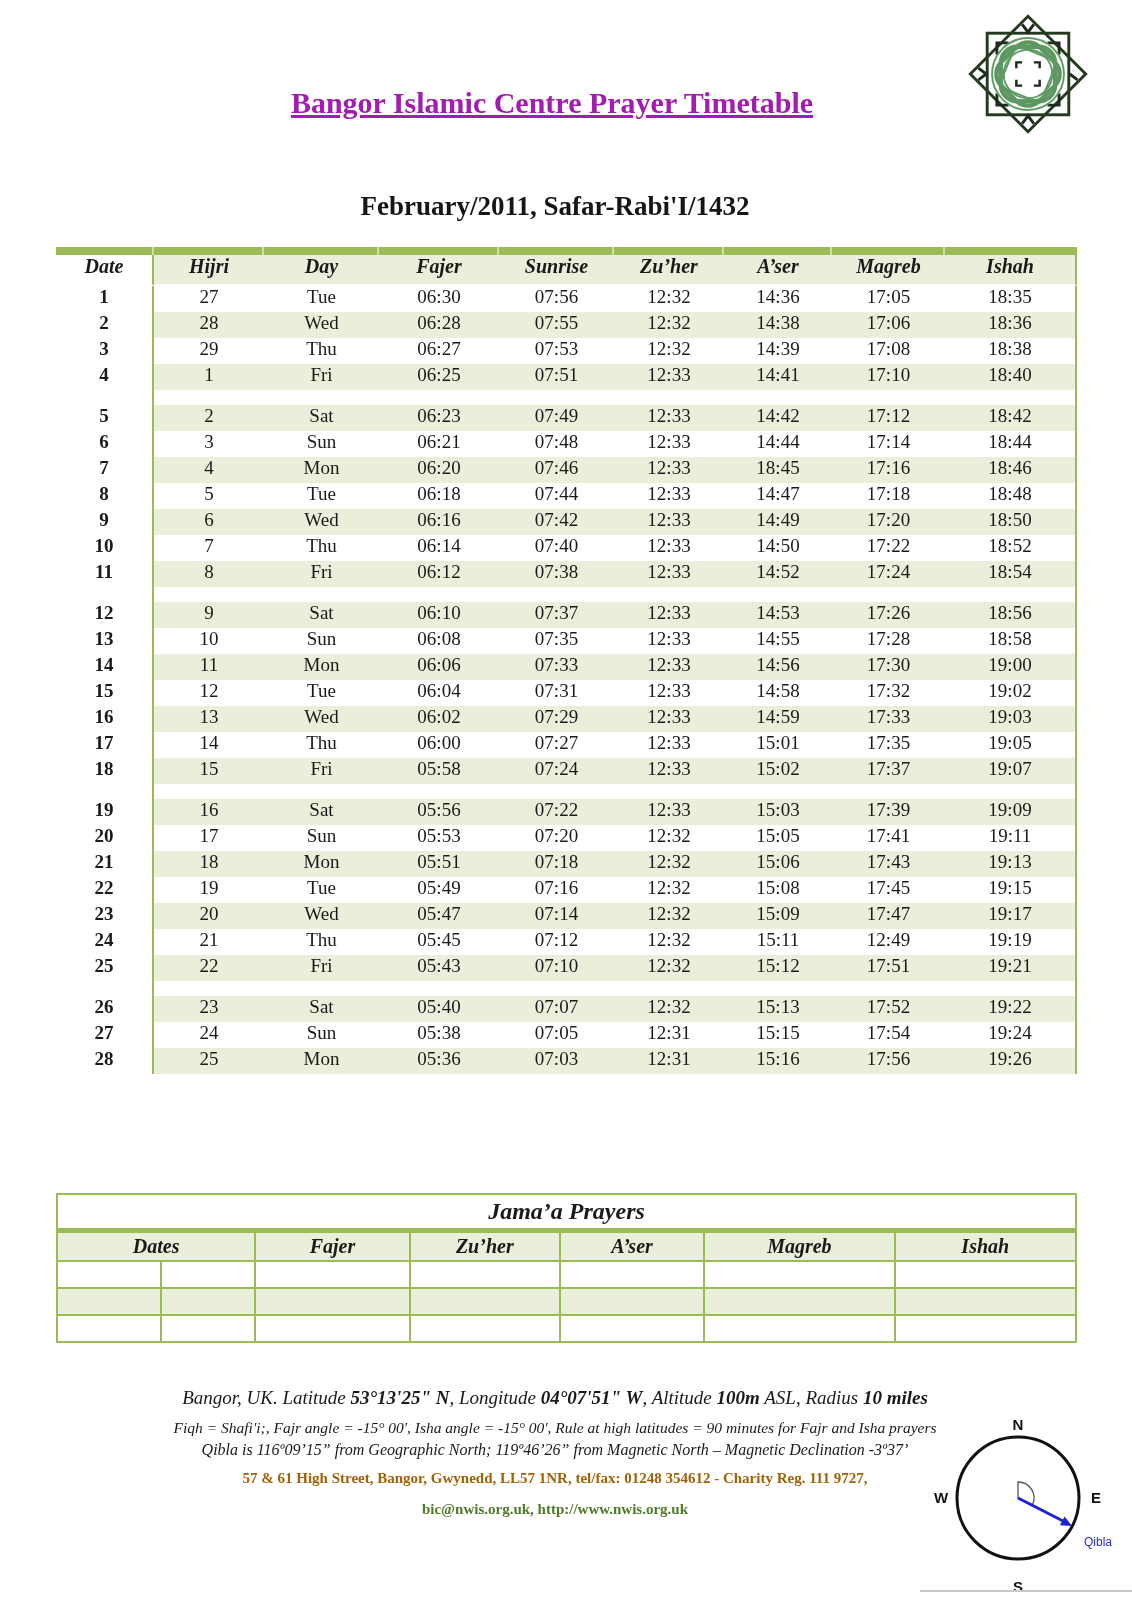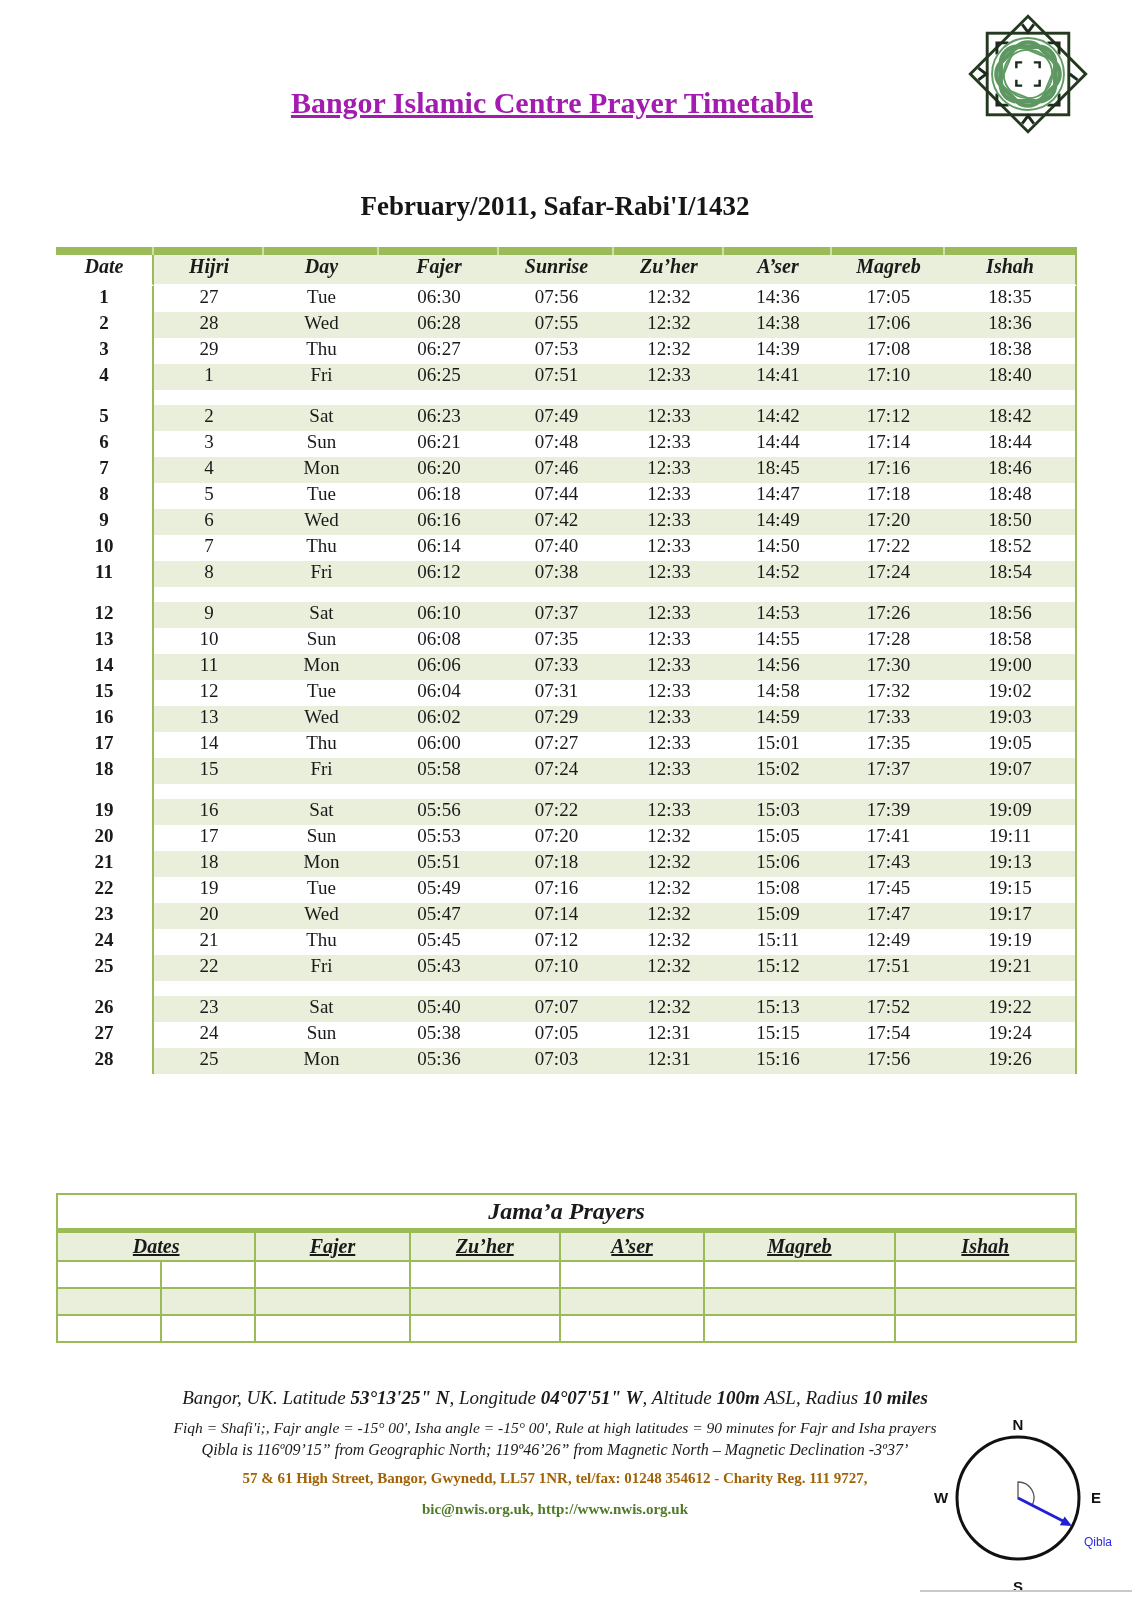--- a/index.html
+++ b/index.html
@@ -28,21 +28,21 @@
   .cell.datecol{font-weight:bold;}
   .gap{height:15px;background:#fff;}
 
   
   .jamaa-wrap{position:absolute;left:56px;top:1193px;width:1021px;}
   .jamaa-wrap table{border-collapse:collapse;width:100%;table-layout:fixed;}
   .jamaa-wrap td{border:2px solid #9BBB59;padding:0;}
   td.jt{background:#fff;text-align:center;height:36px;border-bottom:5px solid #9BBB59;
         font:italic bold 24px "Liberation Serif",serif;color:#1a1a1a;}
   td.jh{background:#E9EFDA;text-align:center;height:31px;
-        font:italic bold 20px "Liberation Serif",serif;color:#1a1a1a;text-decoration:underline;}
+        font:italic bold 20px "Liberation Serif",serif;color:#1a1a1a;}
   td.jc{height:27px;background:#fff;}
   tr.jband td.jc{background:#E9EFDA;}
 
   
   .fline{position:absolute;left:0;width:1110px;text-align:center;margin:0;color:#1a1a1a;}
   .loc{top:1387px;font:italic 19px "Liberation Serif",serif;}
   .loc b{font-style:italic;}
   .fiqh{top:1419px;font:italic 15.5px "Liberation Serif",serif;}
   .qibla-line{top:1441px;font:italic 16px "Liberation Serif",serif;}
   .addr{top:1470px;font:bold 15px "Liberation Serif",serif;color:#a16207;}

